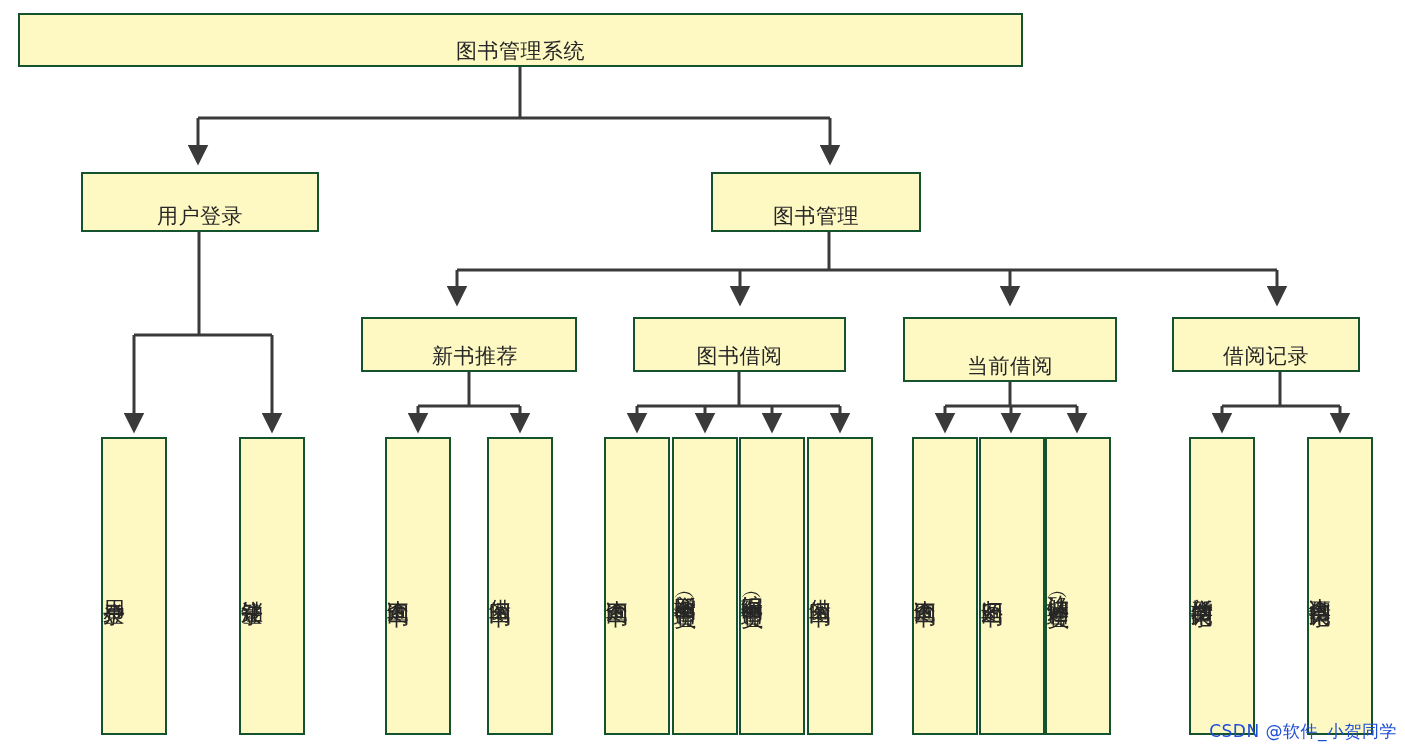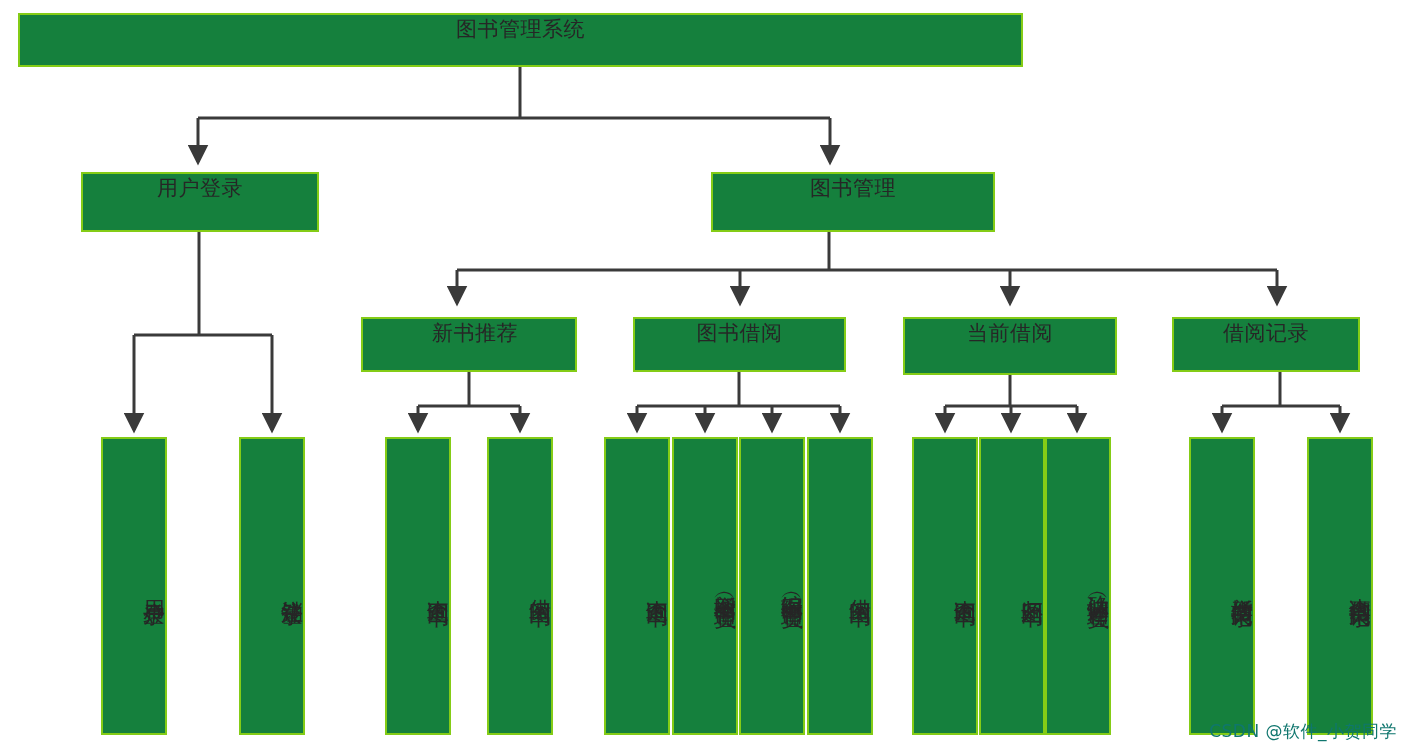--- a/index.html
+++ b/index.html
@@ -20,24 +20,24 @@
   svg#wires {
     position: absolute;
     left: 0;
     top: 0;
     width: 1405px;
     height: 747px;
   }
   .node {
     position: absolute;
     box-sizing: border-box;
-    background: #15803d;
-    border: 2px solid #84cc16;
+    background: #fef9c3;
+    border: 2px solid #14532d;
     display: flex;
-    align-items: flex-start;
+    align-items: flex-end;
     justify-content: center;
     color: #262626;
   }
   .node.horiz {
     font-size: 21px;
     letter-spacing: 0.5px;
   }
   .node.vert {
     writing-mode: vertical-rl;
     text-orientation: upright;
@@ -50,21 +50,21 @@
   .node.vert .vtxt {
     writing-mode: vertical-rl;
     text-orientation: upright;
     white-space: nowrap;
   }
   .watermark {
     position: absolute;
     right: 8px;
     bottom: 4px;
     font-size: 17px;
-    color: #0f766e;
+    color: #1d4ed8;
     letter-spacing: 0.5px;
     white-space: nowrap;
   }
 </style>
 </head>
 <body>
 
 <div id="canvas">
 
   <svg id="wires" viewBox="0 0 1405 747" xmlns="http://www.w3.org/2000/svg">
@@ -118,31 +118,31 @@
     </g>
   </svg>
 
   <div class="node horiz" style="left:18px; top:13px; width:1005px; height:54px;">
     <span>图书管理系统</span>
   </div>
 
   <div class="node horiz" style="left:81px; top:172px; width:238px; height:60px;">
     <span>用户登录</span>
   </div>
-  <div class="node horiz" style="left:711px; top:172px; width:284px; height:60px;">
+  <div class="node horiz" style="left:711px; top:172px; width:210px; height:60px;">
     <span>图书管理</span>
   </div>
 
   <div class="node horiz" style="left:361px; top:317px; width:216px; height:55px;padding-left:12px;">
     <span>新书推荐</span>
   </div>
   <div class="node horiz" style="left:633px; top:317px; width:213px; height:55px;">
     <span>图书借阅</span>
   </div>
-  <div class="node horiz" style="left:903px; top:317px; width:214px; height:58px;">
+  <div class="node horiz" style="left:903px; top:317px; width:214px; height:65px;">
     <span>当前借阅</span>
   </div>
   <div class="node horiz" style="left:1172px; top:317px; width:188px; height:55px;">
     <span>借阅记录</span>
   </div>
 
   <div class="node vert" style="left:101px; top:437px; width:66px; height:298px;">
     <span class="vtxt">用户登录</span>
   </div>
   <div class="node vert" style="left:239px; top:437px; width:66px; height:298px;">

